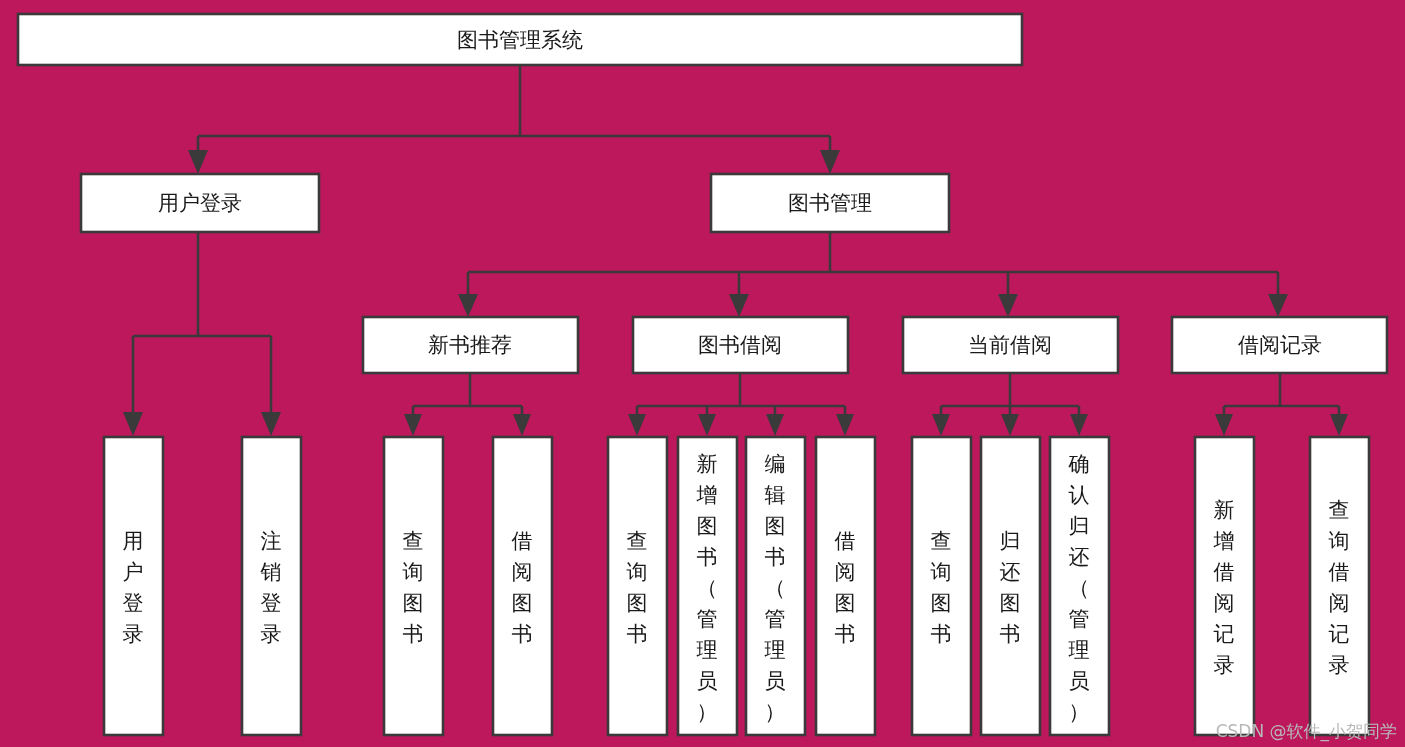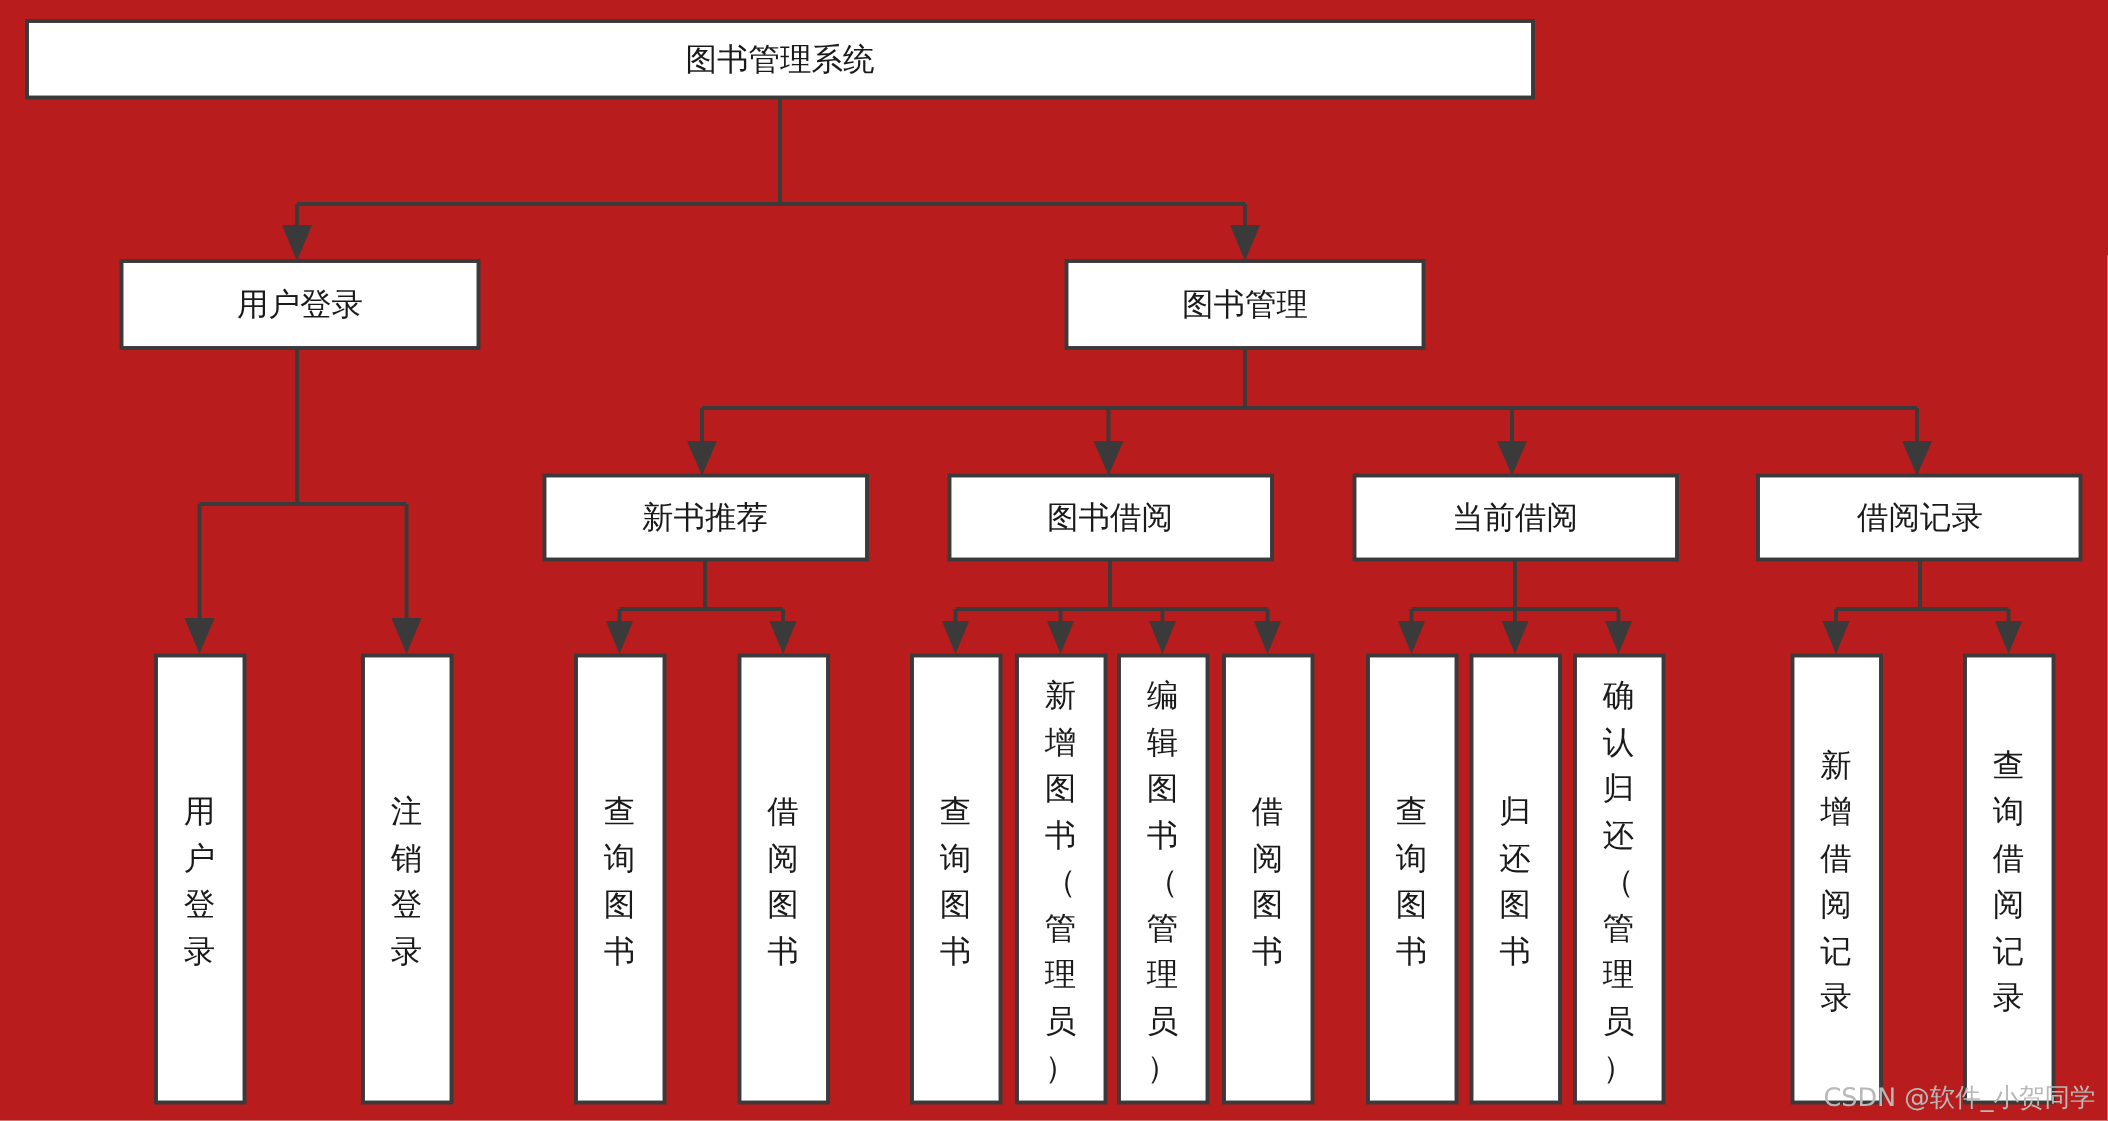--- a/index.html
+++ b/index.html
@@ -10,21 +10,21 @@
   body {
     width: 1405px;
     height: 747px;
     font-family: "DejaVu Sans", "Liberation Sans", sans-serif;
     overflow: hidden;
   }
   #diagram-root {
     position: relative;
     width: 1405px;
     height: 747px;
-    background: #b91c1c;
+    background: #be185d;
   }
   svg#flow {
     position: absolute;
     left: 0;
     top: 0;
     width: 1405px;
     height: 747px;
   }
   .node-box {
     fill: #ffffff;

